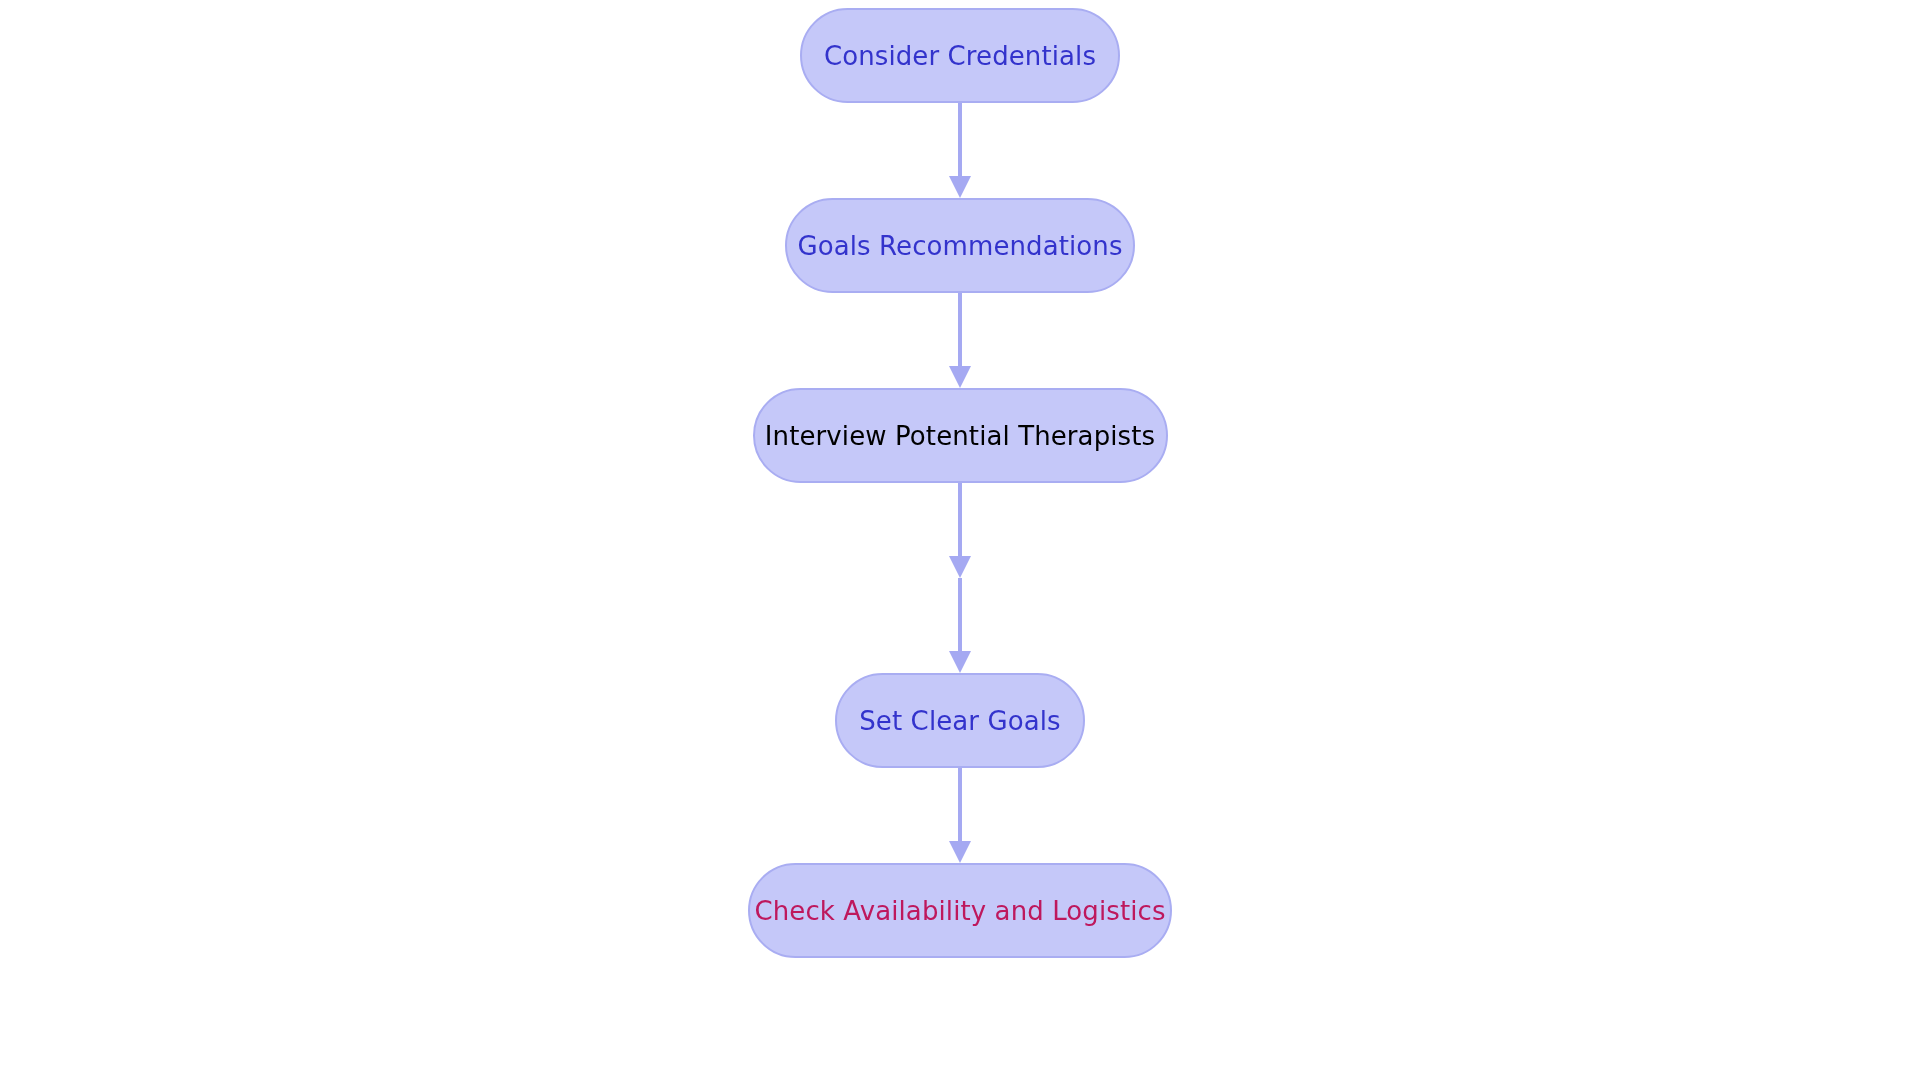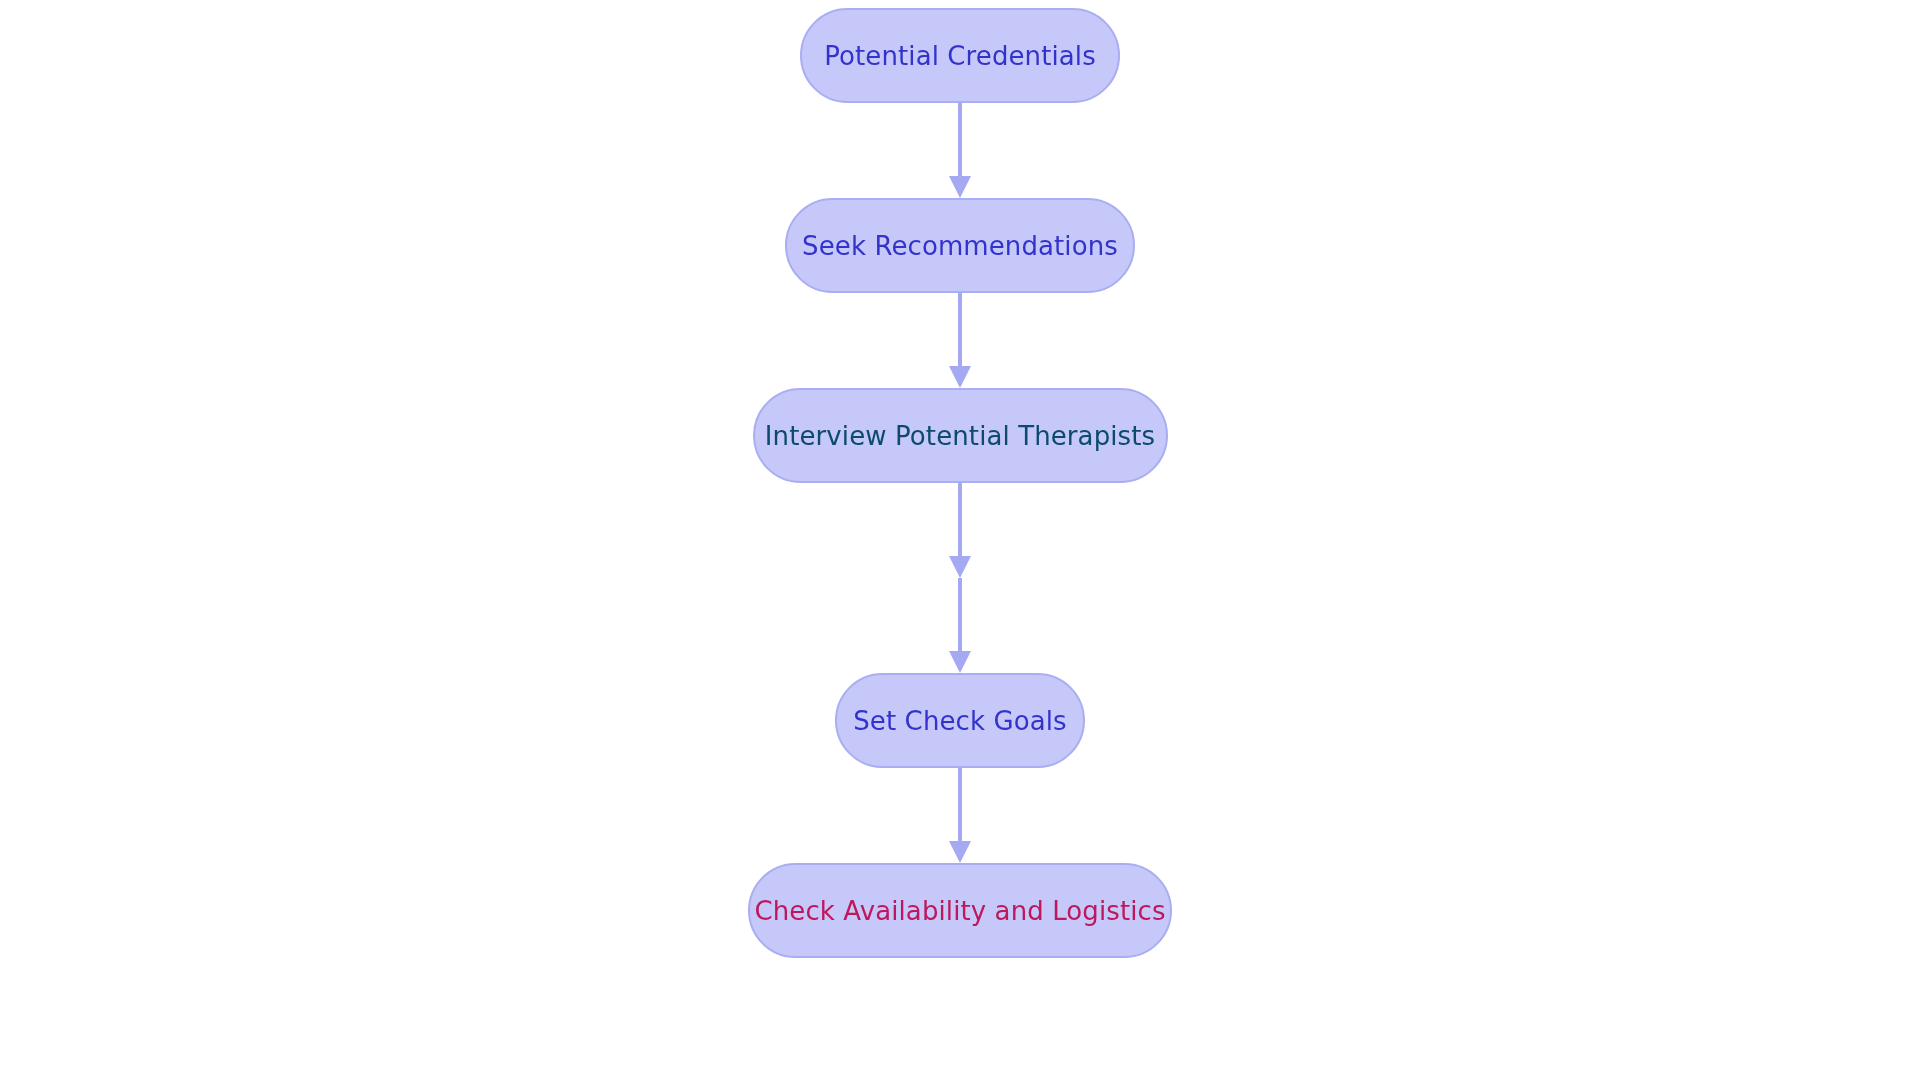--- a/index.html
+++ b/index.html
@@ -77,54 +77,54 @@
     border-top: 22px solid #a5a9f2;
   }
 </style>
 </head>
 <body>
 
 <div id="flowchart-canvas" style="background: rgb(255, 255, 255);">
   <div class="flow-column">
 
     <div class="flow-node" style="width: 320px; background: rgb(197, 200, 249); border-color: rgb(169, 173, 242);">
-      <span class="flow-node-label" style="color: rgb(51, 51, 204);">Potential Credentials</span>
+      <span class="flow-node-label" style="color: rgb(51, 51, 204);">Consider Credentials</span>
     </div>
 
     <div class="flow-connector">
       <div class="connector-line" style="background: rgb(165, 169, 242);"></div>
       <div class="connector-arrowhead" style="border-top-color: rgb(165, 169, 242);"></div>
     </div>
 
     <div class="flow-node" style="width: 350px; background: rgb(197, 200, 249); border-color: rgb(169, 173, 242);">
-      <span class="flow-node-label" style="color: rgb(51, 51, 204);">Seek Recommendations</span>
+      <span class="flow-node-label" style="color: rgb(51, 51, 204);">Goals Recommendations</span>
     </div>
 
     <div class="flow-connector">
       <div class="connector-line" style="background: rgb(165, 169, 242);"></div>
       <div class="connector-arrowhead" style="border-top-color: rgb(165, 169, 242);"></div>
     </div>
 
     <div class="flow-node" style="width: 415px; background: rgb(197, 200, 249); border-color: rgb(169, 173, 242);">
-      <span class="flow-node-label" style="color: #0c4a6e;">Interview Potential Therapists</span>
+      <span class="flow-node-label" style="color: #000000;">Interview Potential Therapists</span>
     </div>
 
     <div class="flow-connector">
       <div class="connector-line" style="background: rgb(165, 169, 242);"></div>
       <div class="connector-arrowhead" style="border-top-color: rgb(165, 169, 242);"></div>
     </div>
 
 
     <div class="flow-connector">
       <div class="connector-line" style="background: rgb(165, 169, 242);"></div>
       <div class="connector-arrowhead" style="border-top-color: rgb(165, 169, 242);"></div>
     </div>
 
     <div class="flow-node" style="width: 250px; background: rgb(197, 200, 249); border-color: rgb(169, 173, 242);">
-      <span class="flow-node-label" style="color: rgb(51, 51, 204);">Set Check Goals</span>
+      <span class="flow-node-label" style="color: rgb(51, 51, 204);">Set Clear Goals</span>
     </div>
 
     <div class="flow-connector">
       <div class="connector-line" style="background: rgb(165, 169, 242);"></div>
       <div class="connector-arrowhead" style="border-top-color: rgb(165, 169, 242);"></div>
     </div>
 
     <div class="flow-node" style="width: 424px; background: rgb(197, 200, 249); border-color: rgb(169, 173, 242);">
       <span class="flow-node-label" style="color: #be185d;">Check Availability and Logistics</span>
     </div>

